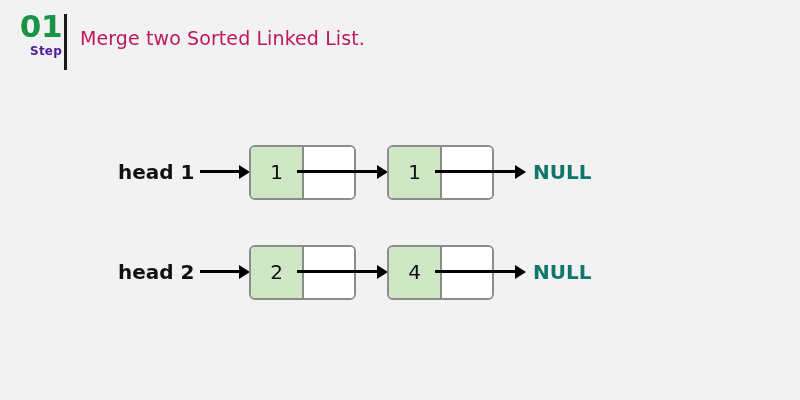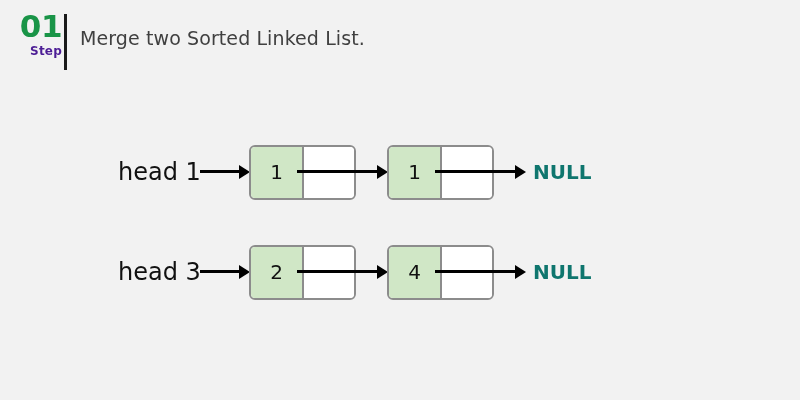--- a/index.html
+++ b/index.html
@@ -57,21 +57,21 @@
     width: 3px;
     height: 56px;
     background: #1a1a1a;
   }
   .header-title {
     position: absolute;
     left: 80px;
     top: 27px;
     font-size: 19px;
     font-weight: 400;
-    color: #404040;
+    color: #be185d;
     letter-spacing: 0.1px;
     white-space: nowrap;
   }
 
   
   .diagram {
     position: absolute;
     left: 0;
     top: 0;
     width: 800px;
@@ -84,25 +84,26 @@
     height: 60px;
   }
   .list-row.row-0 { top: 143px; }
   .list-row.row-1 { top: 243px; }
 
   .head-label {
     position: absolute;
     left: 118px;
     top: 10px;
     width: 80px;
-    font-size: 24px;
+    font-size: 20px;
     color: #111111;
     white-space: nowrap;
     line-height: 38px;
     height: 38px;
+    font-weight: bold;
   }
 
   
   .arrow {
     position: absolute;
     height: 14px;
     top: 22px;
   }
   .arrow .shaft {
     position: absolute;
@@ -222,21 +223,21 @@
 
     <div class="arrow arrow-null">
       <div class="shaft"></div>
       <div class="head"></div>
     </div>
 
     <div class="null-label">NULL</div>
   </div>
 
   <div class="list-row row-1">
-    <div class="head-label">head 3</div>
+    <div class="head-label">head 2</div>
 
     <div class="arrow arrow-head1">
       <div class="shaft"></div>
       <div class="head"></div>
     </div>
 
     <div class="node node-0">
       <div class="cell-value">2</div>
       <div class="cell-next"></div>
     </div>

